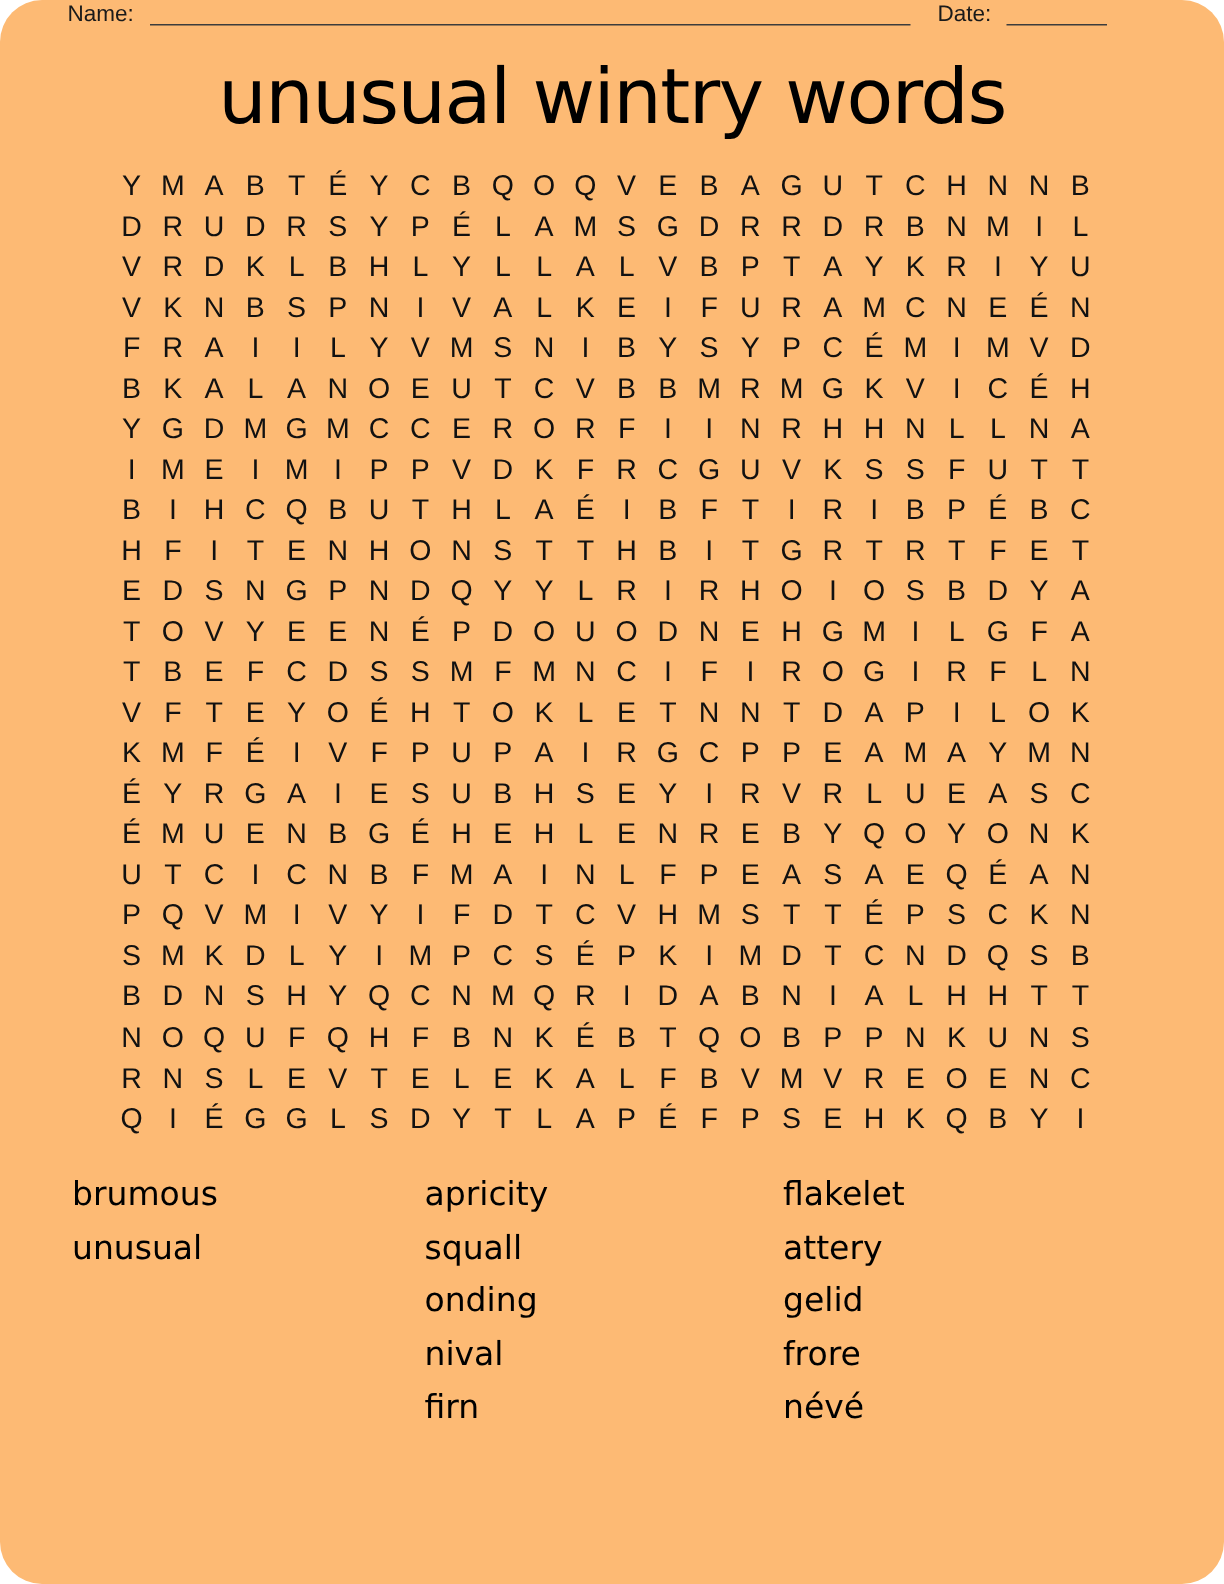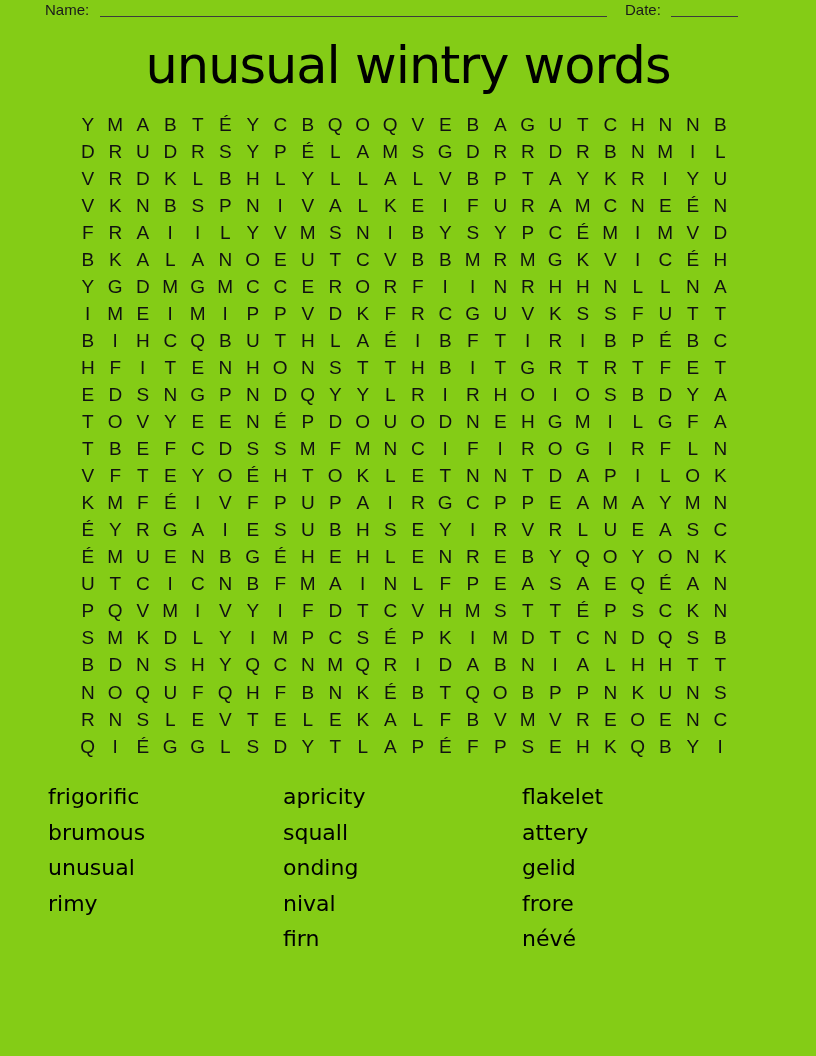--- a/index.html
+++ b/index.html
@@ -4,21 +4,21 @@
 <style>
   * { margin: 0; padding: 0; box-sizing: border-box; }
   html, body { background: #ffffff; }
   body {
     width: 816px; height: 1056px;
     position: relative;
     font-family: "Liberation Sans", sans-serif;
     color: #000000;
     overflow: hidden;
   }
-  .page { position: absolute; inset: 0; background: #84cc16; }
+  .page { position: absolute; inset: 0; background: #fdba74; border-radius: 28px; }
 
   
   .hdr-label {
     position: absolute; top: 1px;
     font-size: 15px; color: #1a1a1a;
     font-family: "Liberation Sans", sans-serif;
   }
   #name-label { left: 45px; }
   #date-label { left: 625px; }
   .fill-line {
@@ -651,24 +651,22 @@
       <div class="grid-cell">E</div>
       <div class="grid-cell">H</div>
       <div class="grid-cell">K</div>
       <div class="grid-cell">Q</div>
       <div class="grid-cell">B</div>
       <div class="grid-cell">Y</div>
       <div class="grid-cell">I</div>
     </div>
 
   <div id="word-col-0" class="word-col">
-      <div class="word">frigorific</div>
       <div class="word">brumous</div>
       <div class="word">unusual</div>
-      <div class="word">rimy</div>
     </div>
   <div id="word-col-1" class="word-col">
       <div class="word">apricity</div>
       <div class="word">squall</div>
       <div class="word">onding</div>
       <div class="word">nival</div>
       <div class="word">firn</div>
     </div>
   <div id="word-col-2" class="word-col">
       <div class="word">flakelet</div>

